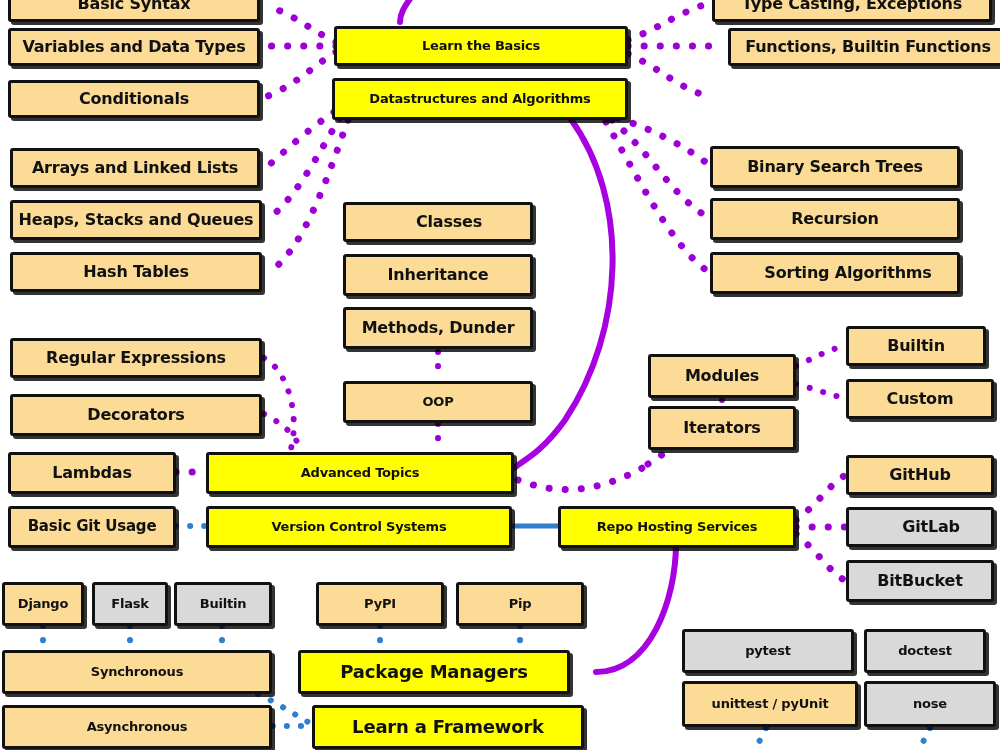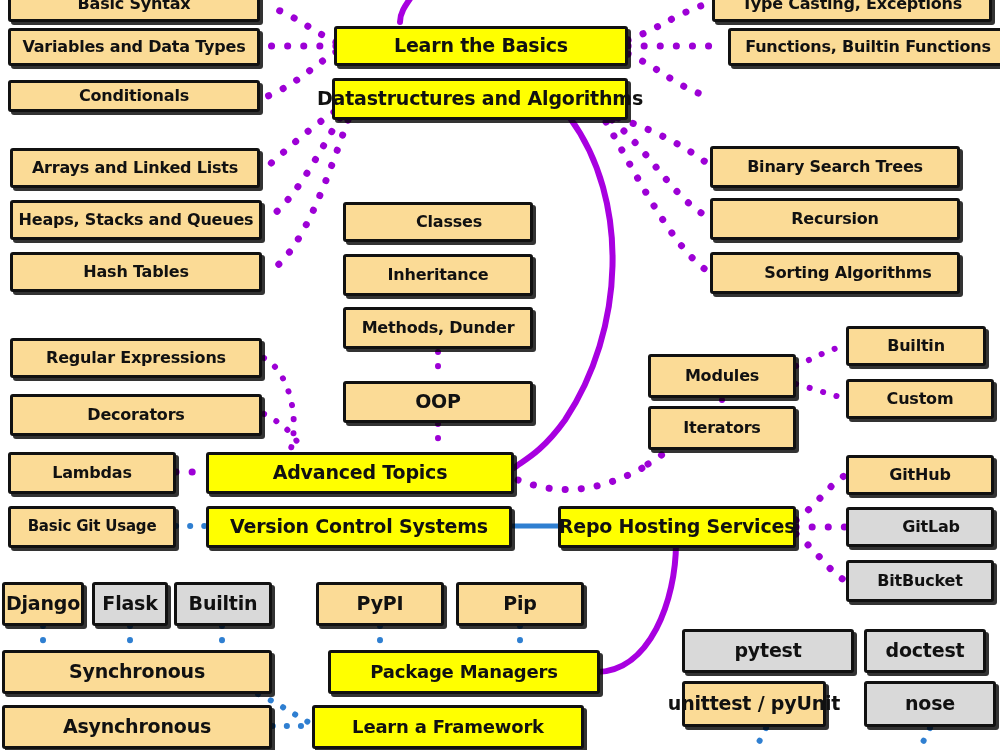--- a/index.html
+++ b/index.html
@@ -30,21 +30,21 @@
     box-shadow:3px 3px 0 rgba(0,0,0,0.80);
     padding:0 6px;
     white-space:nowrap;
     z-index:5;
   }
   .tan   {background:#fbdb96;}
   .yellow{background:#ffff00;}
   .gray  {background:#d9d9d9;}
 
   .fs18{font-size:18px;}
-  .fs17{font-size:19px;}
+  .fs17{font-size:13px;}
   .fs16{font-size:16px;}
   .fs15{font-size:15px;}
 </style>
 </head>
 <body>
 
 <div id="canvas">
 
   <svg id="links" viewBox="0 0 1000 750" xmlns="http://www.w3.org/2000/svg">
     <defs>
@@ -114,21 +114,21 @@
     <path class="dotb" d="M 766 728 C 760 740 756 748 752 756"></path>
     <path class="dotb" d="M 930 728 C 924 740 920 748 916 756"></path>
   </svg>
 
   <div class="node tan fs16" style="left:8px;top:-14px;width:252px;height:36px;">
     <span>Basic Syntax</span>
   </div>
   <div class="node tan fs16" style="left:8px;top:28px;width:252px;height:38px;">
     <span>Variables and Data Types</span>
   </div>
-  <div class="node tan fs16" style="left:8px;top:80px;width:252px;height:32px;">
+  <div class="node tan fs16" style="left:8px;top:80px;width:252px;height:38px;">
     <span>Conditionals</span>
   </div>
 
   <div class="node yellow fs17" style="left:334px;top:26px;width:294px;height:40px;">
     <span>Learn the Basics</span>
   </div>
   <div class="node yellow fs17" style="left:332px;top:78px;width:296px;height:42px;">
     <span>Datastructures and Algorithms</span>
   </div>
 
@@ -233,33 +233,33 @@
   <div class="node tan fs17" style="left:2px;top:705px;width:270px;height:44px;">
     <span>Asynchronous</span>
   </div>
 
   <div class="node tan fs17" style="left:316px;top:582px;width:128px;height:44px;">
     <span>PyPI</span>
   </div>
   <div class="node tan fs17" style="left:456px;top:582px;width:128px;height:44px;">
     <span>Pip</span>
   </div>
-  <div class="node yellow fs18" style="left:328px;top:650px;width:272px;height:44px;">
+  <div class="node yellow fs18" style="left:298px;top:650px;width:272px;height:44px;">
     <span>Package Managers</span>
   </div>
   <div class="node yellow fs18" style="left:312px;top:705px;width:272px;height:44px;">
     <span>Learn a Framework</span>
   </div>
 
   <div class="node gray fs17" style="left:682px;top:629px;width:172px;height:44px;">
     <span>pytest</span>
   </div>
   <div class="node gray fs17" style="left:864px;top:629px;width:122px;height:44px;">
     <span>doctest</span>
   </div>
-  <div class="node tan fs17" style="left:682px;top:681px;width:144px;height:46px;">
+  <div class="node tan fs17" style="left:682px;top:681px;width:176px;height:46px;">
     <span>unittest / pyUnit</span>
   </div>
   <div class="node gray fs17" style="left:864px;top:681px;width:132px;height:46px;">
     <span>nose</span>
   </div>
 
 </div>
 
 </body></html>

